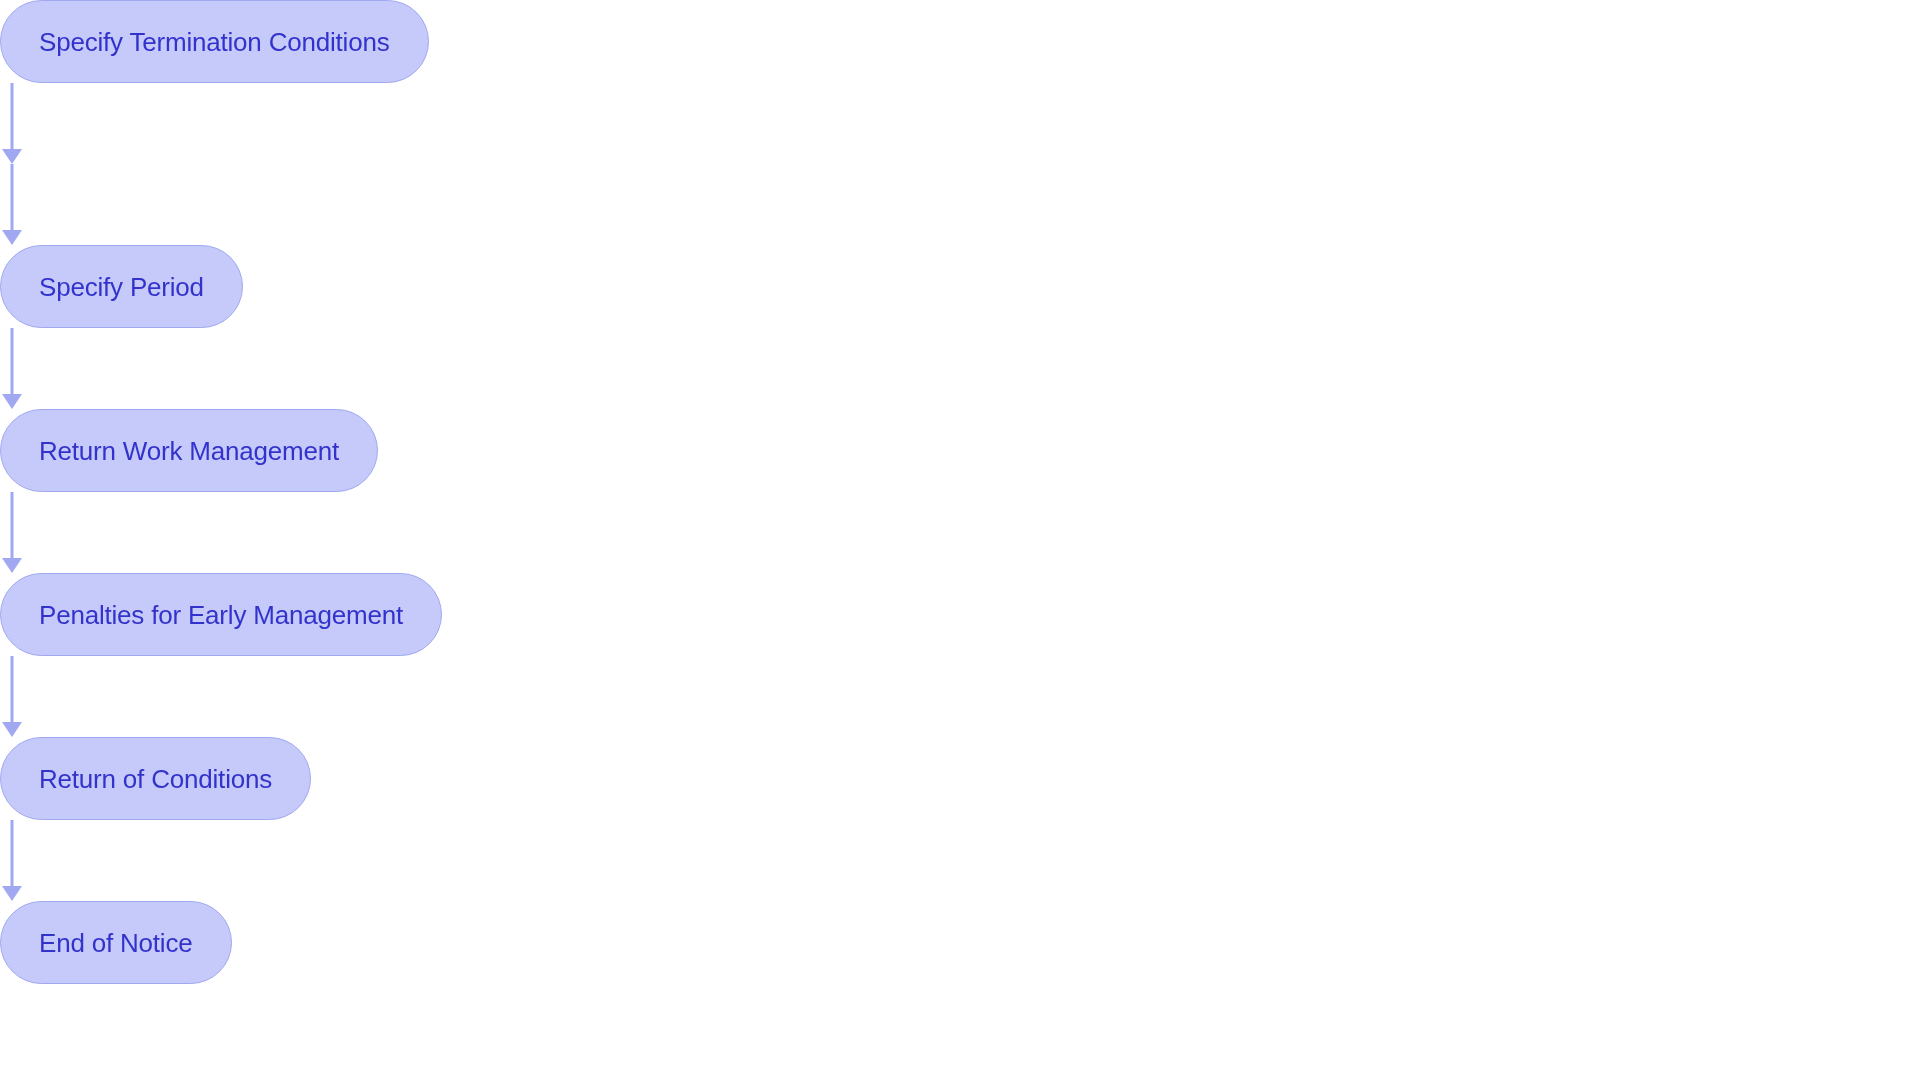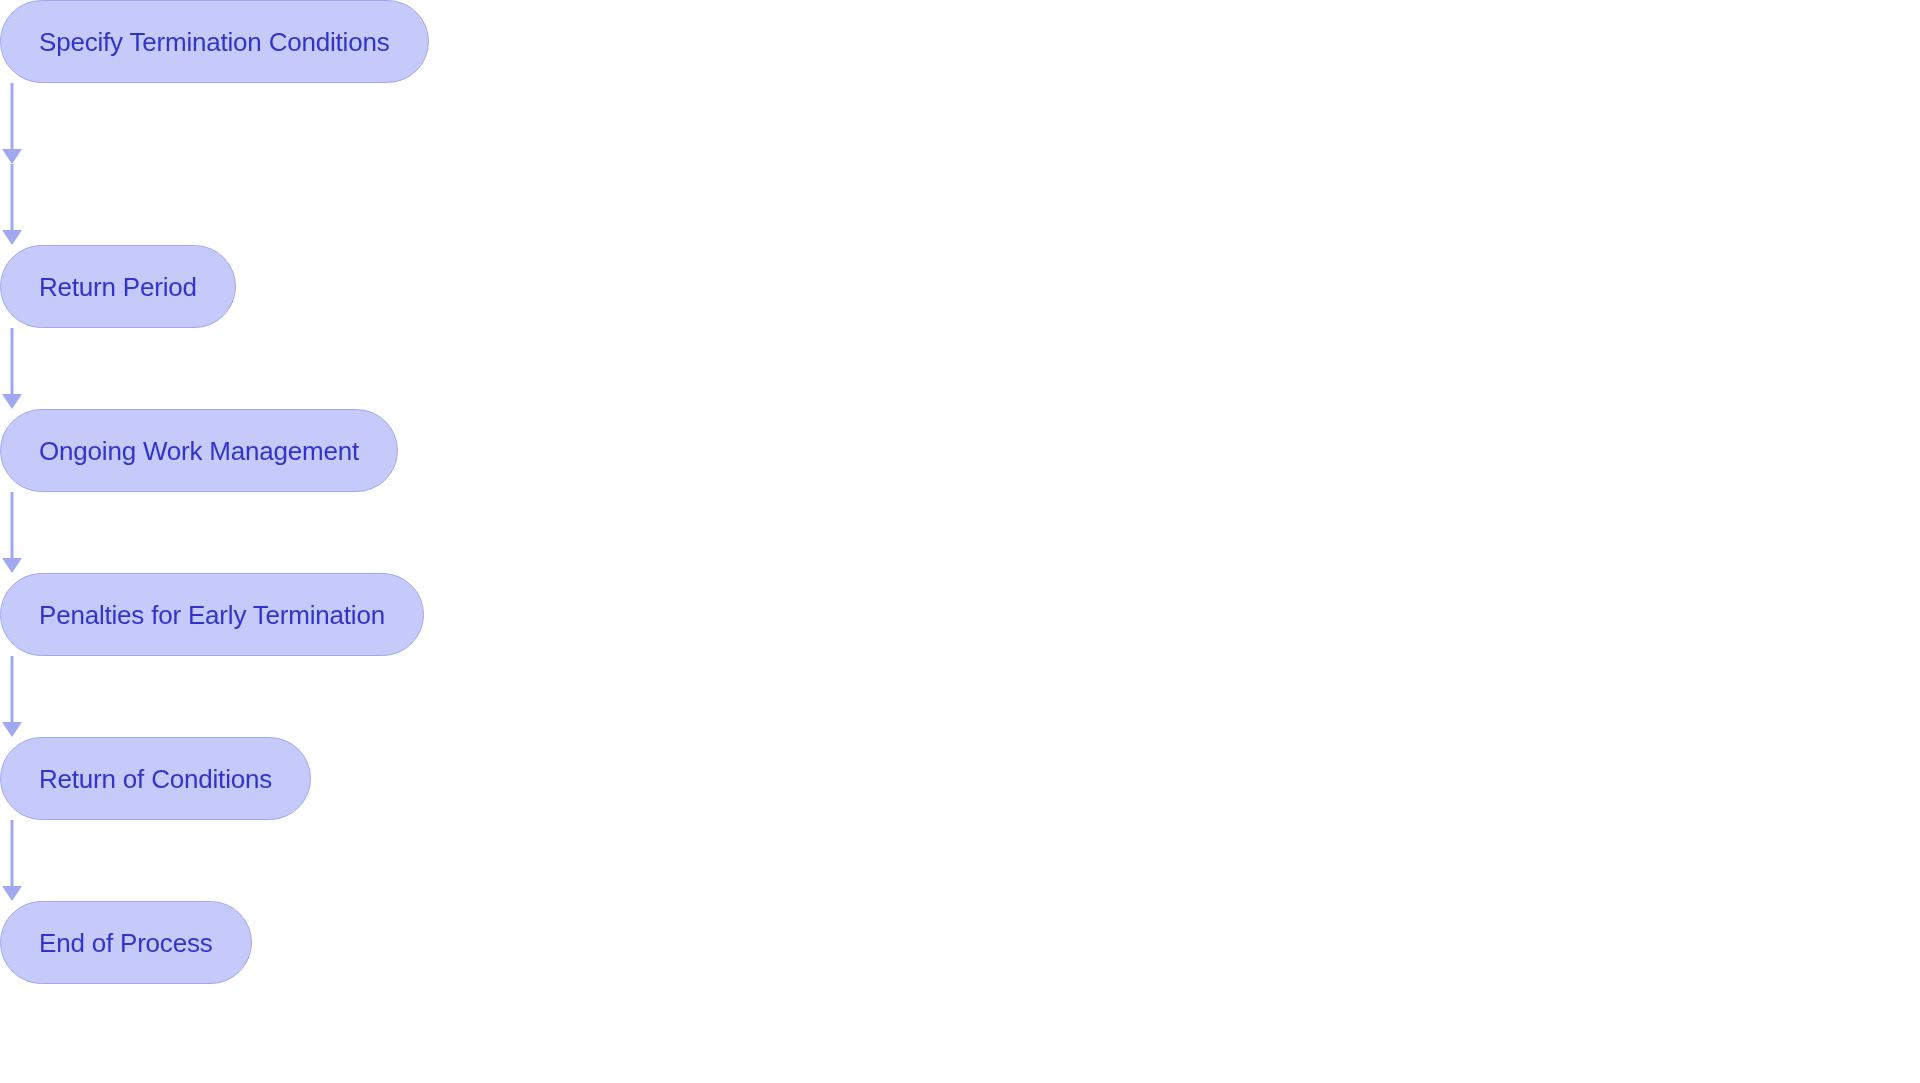--- a/index.html
+++ b/index.html
@@ -101,43 +101,43 @@
     </div>
 
 
     <div class="connector">
       <div class="stem"></div>
       <div class="head"></div>
     </div>
 
     <div class="node-row">
       <div class="node">
-        <span>Return Period</span>
+        <span>Specify Period</span>
       </div>
     </div>
 
     <div class="connector">
       <div class="stem"></div>
       <div class="head"></div>
     </div>
 
     <div class="node-row">
       <div class="node">
-        <span>Ongoing Work Management</span>
+        <span>Return Work Management</span>
       </div>
     </div>
 
     <div class="connector">
       <div class="stem"></div>
       <div class="head"></div>
     </div>
 
     <div class="node-row">
       <div class="node">
-        <span>Penalties for Early Termination</span>
+        <span>Penalties for Early Management</span>
       </div>
     </div>
 
     <div class="connector">
       <div class="stem"></div>
       <div class="head"></div>
     </div>
 
     <div class="node-row">
       <div class="node">
@@ -145,18 +145,18 @@
       </div>
     </div>
 
     <div class="connector">
       <div class="stem"></div>
       <div class="head"></div>
     </div>
 
     <div class="node-row">
       <div class="node">
-        <span>End of Process</span>
+        <span>End of Notice</span>
       </div>
     </div>
 
   </div>
 </div>
 
 </body></html>

